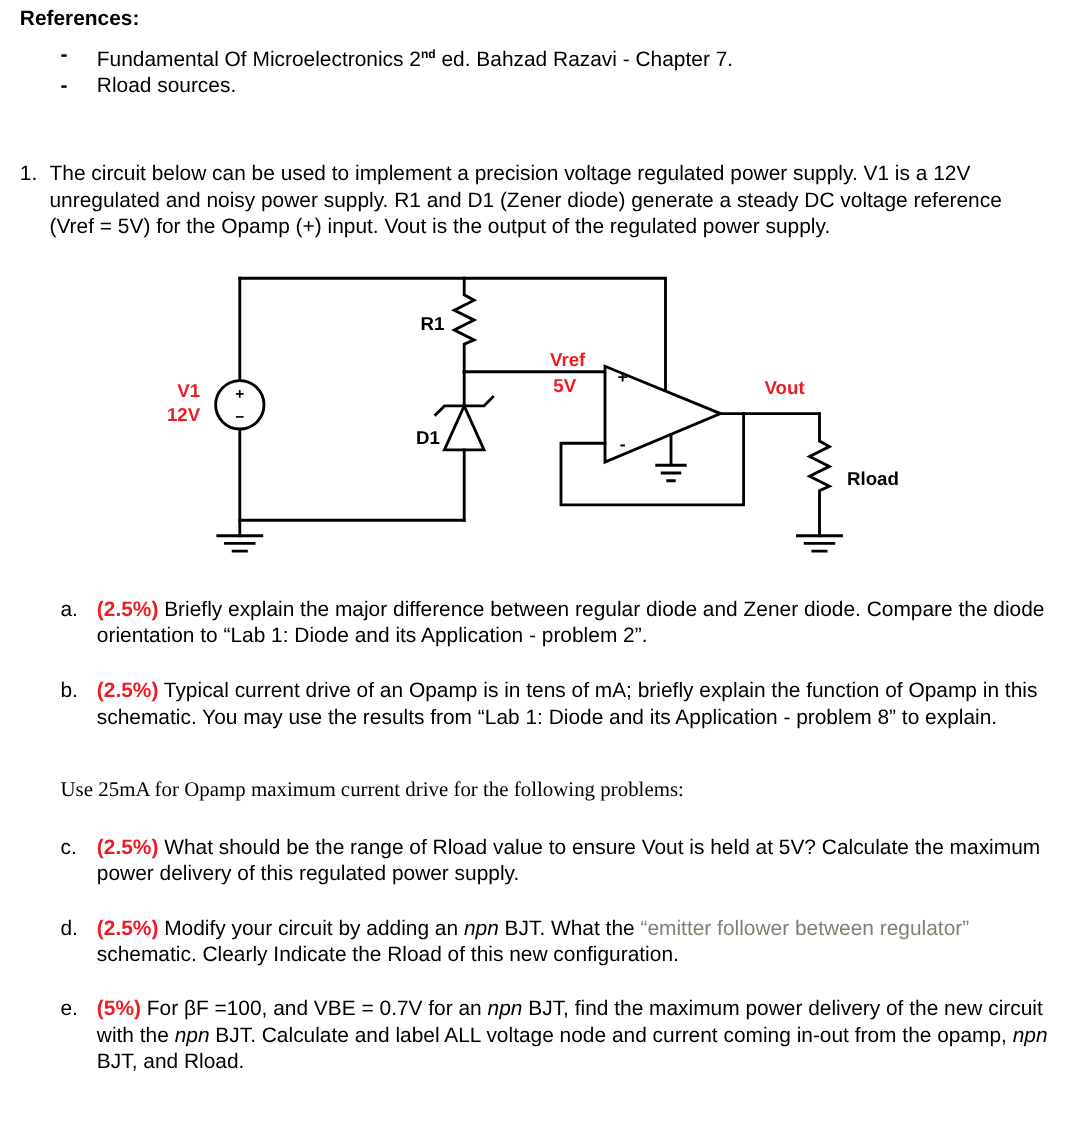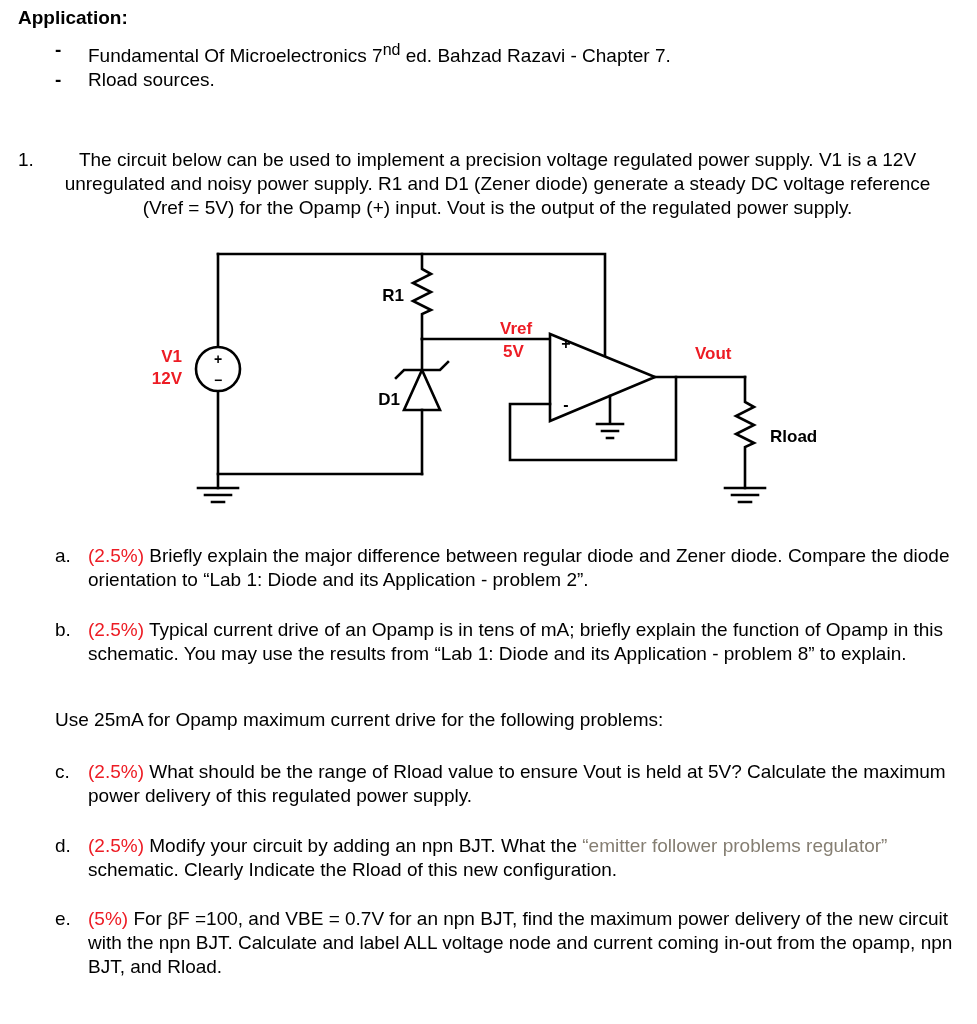--- a/index.html
+++ b/index.html
@@ -10,53 +10,53 @@
     font-size:19px; color:#000;
     overflow:hidden;
   }
   .refs-heading { font-weight:bold; margin:6px 0 0 18px; line-height:24px; }
   .bullet { display:flex; margin-left:55px; line-height:24px; }
   .bullets { margin-top:8px; }
   .bullet .marker { width:33px; font-weight:bold; flex:0 0 auto; }
   .bullet .btext { width:860px; }
   .problem { display:flex; margin:56px 0 0 18px; line-height:24px; }
   .pnum { width:27px; flex:0 0 auto; }
-  .ptext { width:905px;text-align:center; }
+  .ptext { width:905px; }
   .circuit { display:block; margin-top:22px; }
   .q { display:flex; margin-left:55px; line-height:24px; }
   .q .qlabel { width:33px; flex:0 0 auto; }
   .q .qtext { width:872px; }
   .q-a { margin-top:28px; }
   .q-b { margin-top:26px; }
   .q-c { margin-top:28px; }
   .q-d { margin-top:26px; }
   .q-e { margin-top:25px; }
-  .interlude { margin:42px 0 0 55px; line-height:24px; }
-  .red { color:var(--accent_red); font-weight:normal; }
-  .italic { }
+  .interlude { margin:42px 0 0 55px; line-height:24px;font-family:Liberation Serif, serif; }
+  .red { color:var(--accent_red); font-weight:bold; }
+  .italic { font-style:italic; }
   .gray { color:var(--muted_gray); }
-  .sup { vertical-align:super; font-size:16px; }
+  .sup { vertical-align:super; font-size:11px;font-weight:bold; }
   
   .wire { stroke:#000; stroke-width:2.6; fill:none; stroke-linecap:square; }
   .part { stroke:#000; stroke-width:2.6; fill:#ffffff; stroke-linejoin:miter; }
   svg text { font-family:"Liberation Sans", sans-serif; font-weight:bold; font-size:17px; fill:#000; }
   svg text.lbl-red { fill:var(--accent_red); }
   svg text.sign { font-size:14px; text-anchor:middle; }
   svg text.opsign { font-size:16px; text-anchor:middle; }
   svg text.end { text-anchor:end; }
 </style>
 </head>
 <body>
 
-<div class="refs-heading">Application:</div>
+<div class="refs-heading">References:</div>
 
 <div class="bullets">
   <div class="bullet">
     <span class="marker">-</span>
-    <span class="btext"><span>Fundamental Of Microelectronics 7</span><span class="sup">nd</span><span> ed. Bahzad Razavi - Chapter 7.</span></span>
+    <span class="btext"><span>Fundamental Of Microelectronics 2</span><span class="sup">nd</span><span> ed. Bahzad Razavi - Chapter 7.</span></span>
   </div>
   <div class="bullet">
     <span class="marker">-</span>
     <span class="btext"><span>Rload sources.</span></span>
   </div>
 </div>
 
 <div class="problem">
   <span class="pnum">1.</span>
   <div class="ptext">The circuit below can be used to implement a precision voltage regulated power supply. V1 is a 12V unregulated and noisy power supply. R1 and D1 (Zener diode) generate a steady DC voltage reference (Vref = 5V) for the Opamp (+) input. Vout is the output of the regulated power supply.</div>
@@ -116,19 +116,19 @@
 
 <div class="interlude">Use 25mA for Opamp maximum current drive for the following problems:</div>
 
 <div class="q q-c">
   <span class="qlabel">c.</span>
   <div class="qtext"><span class="red">(2.5%)</span><span> What should be the range of Rload value to ensure Vout is held at 5V? Calculate the maximum power delivery of this regulated power supply.</span></div>
 </div>
 
 <div class="q q-d">
   <span class="qlabel">d.</span>
-  <div class="qtext"><span class="red">(2.5%)</span><span> Modify your circuit by adding an </span><span class="italic">npn</span><span> BJT. What the </span><span class="gray">“emitter follower problems regulator”</span><span> schematic. Clearly Indicate the Rload of this new configuration.</span></div>
+  <div class="qtext"><span class="red">(2.5%)</span><span> Modify your circuit by adding an </span><span class="italic">npn</span><span> BJT. What the </span><span class="gray">“emitter follower between regulator”</span><span> schematic. Clearly Indicate the Rload of this new configuration.</span></div>
 </div>
 
 <div class="q q-e">
   <span class="qlabel">e.</span>
   <div class="qtext"><span class="red">(5%)</span><span> For βF =100, and VBE = 0.7V for an </span><span class="italic">npn</span><span> BJT, find the maximum power delivery of the new circuit with the </span><span class="italic">npn</span><span> BJT. Calculate and label ALL voltage node and current coming in-out from the opamp, </span><span class="italic">npn</span><span> BJT, and Rload.</span></div>
 </div>
 
 </body></html>

